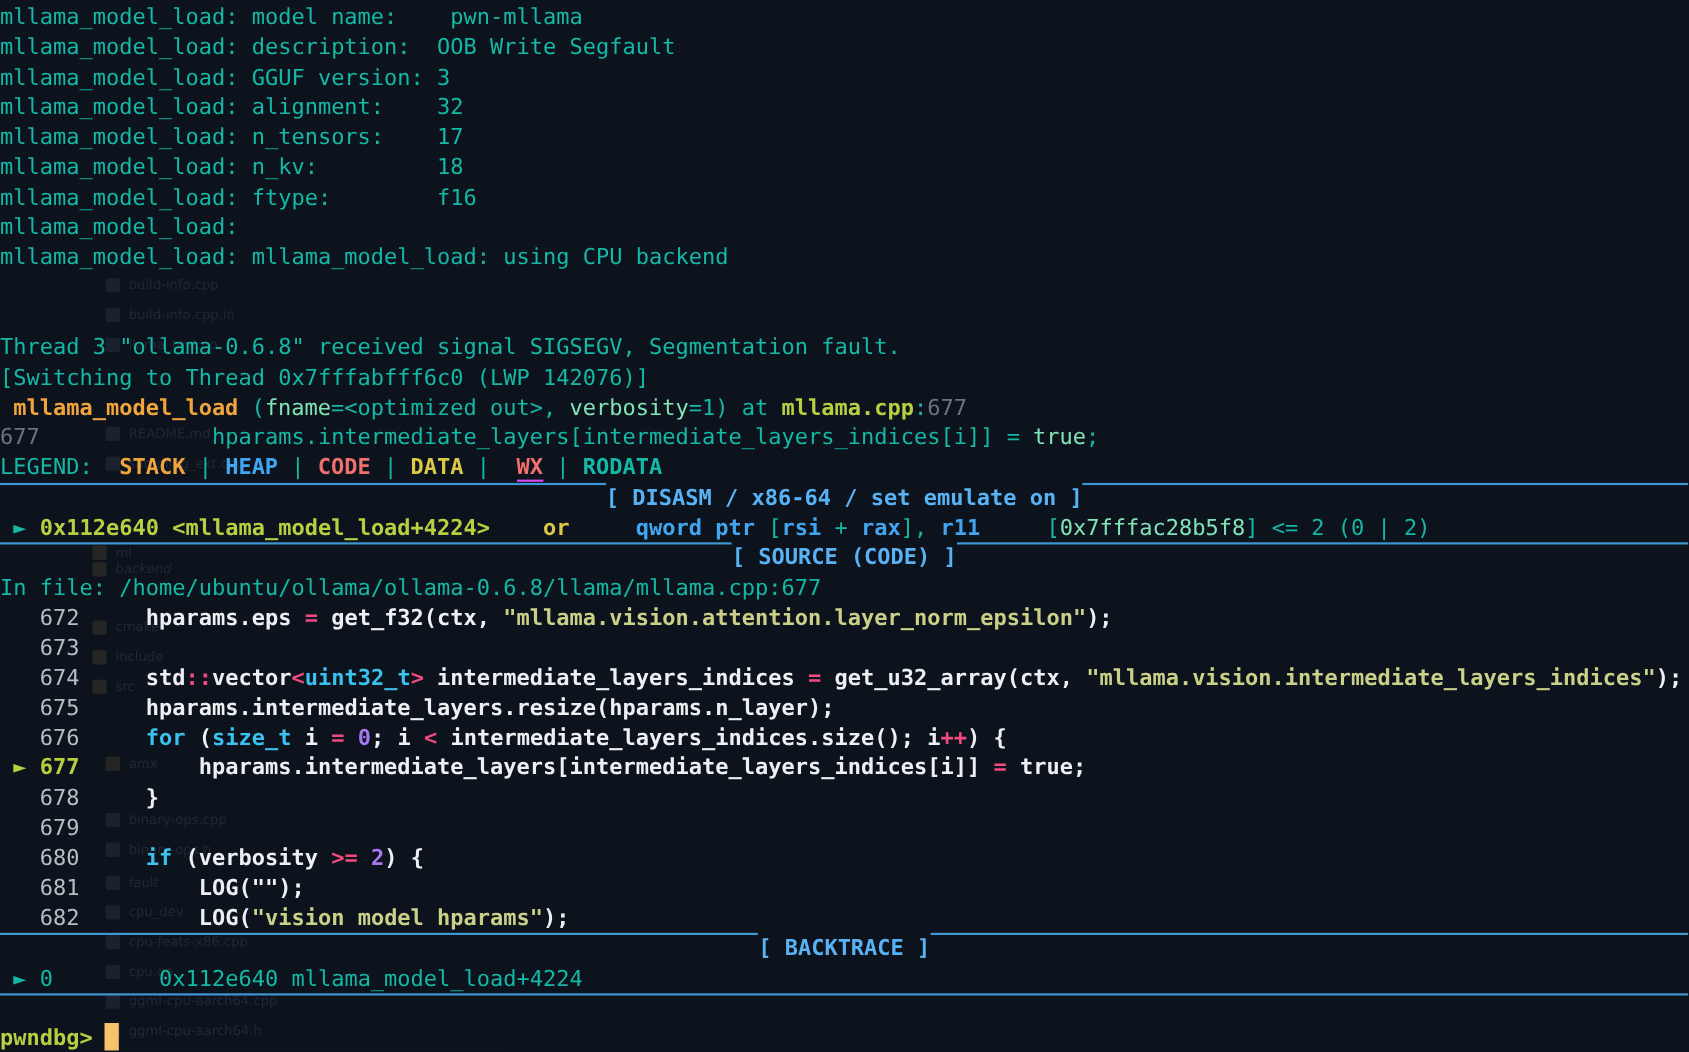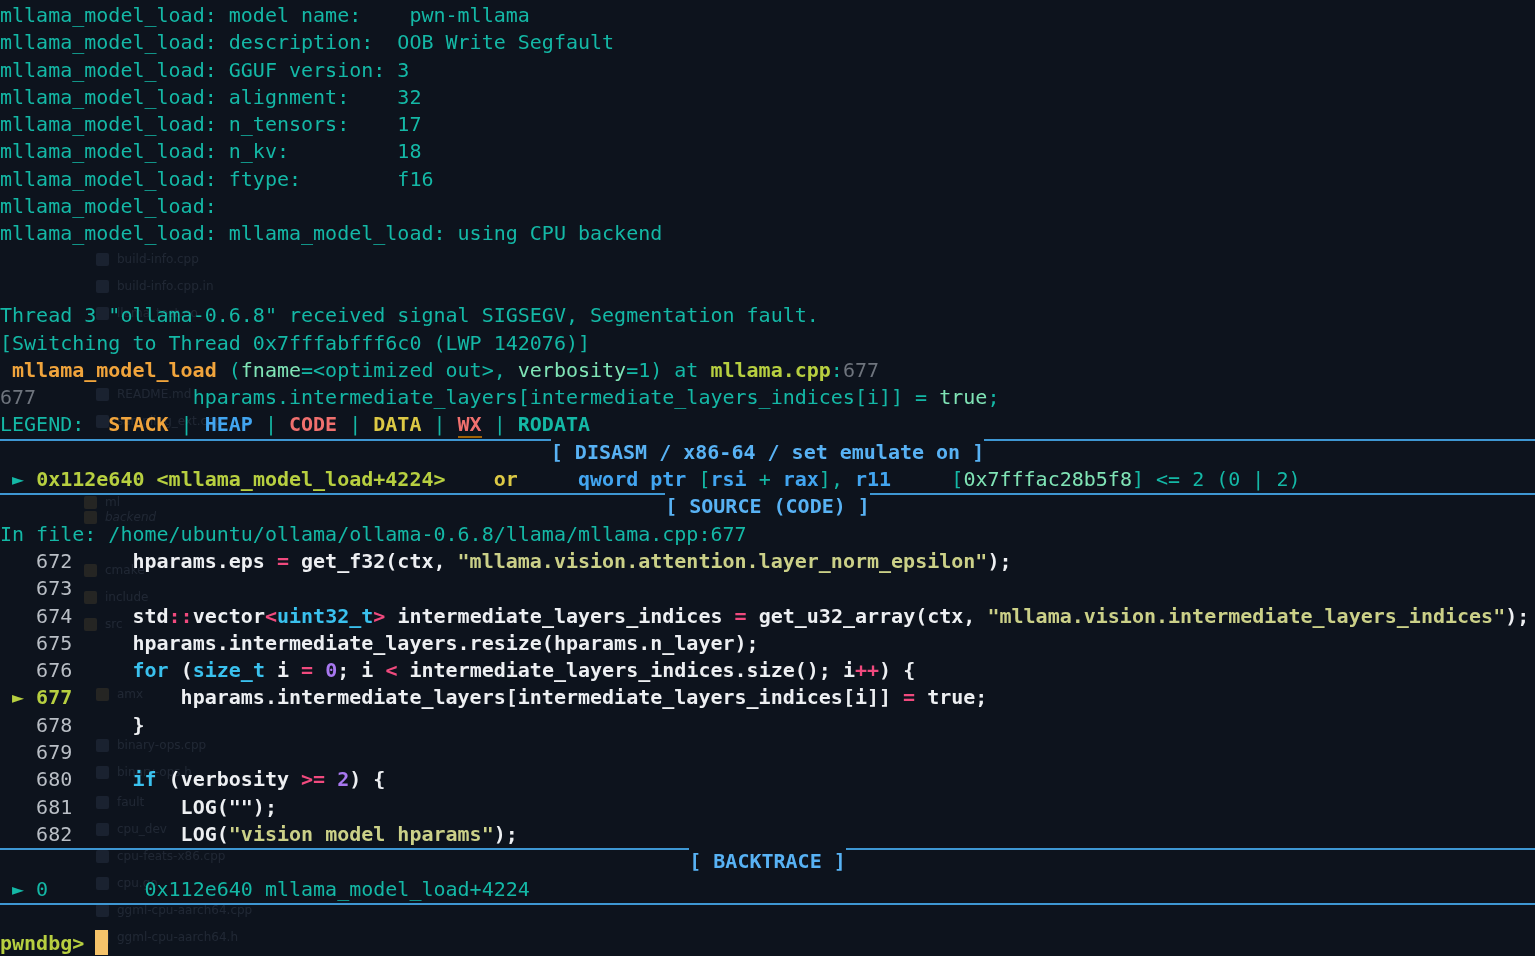--- a/index.html
+++ b/index.html
@@ -13,21 +13,21 @@
   .bgitem{position:absolute;white-space:nowrap;display:flex;align-items:center;gap:8px;}
   .bgicon{display:inline-block;width:13px;height:13px;border-radius:2px;background:#6f85ad;}
   .bgicon.folder{background:#c2a14e;}
   
   #term-layer{position:absolute;inset:0;padding-top:2px;white-space:pre;}
   .row{height:27.3px;}
   .hrrow{display:flex;align-items:flex-start;}
   .hline{flex:1;height:2px;background:#3e97d3;}
   .hlabel{color:#58b2f4;font-weight:bold;flex:0 0 auto;}
   .b{font-weight:bold;}
-  .u{border-bottom:2px solid #a16207;}
+  .u{border-bottom:2px solid #d946ef;margin-left:12px;}
   .c-fg{color:#14b8a6;}
   .c-wh{color:#edeff2;}
   .c-dim{color:#6e747d;}
   .c-num{color:#b9bec5;}
   .c-org{color:#f0a43c;margin-left:12px;}
   .c-yel{color:#dcc945;}
   .c-grn{color:#b7cf40;}
   .c-str{color:#cbd088;}
   .c-mnt{color:#80e4b6;}
   .c-cyn{color:#3ac1ee;}

